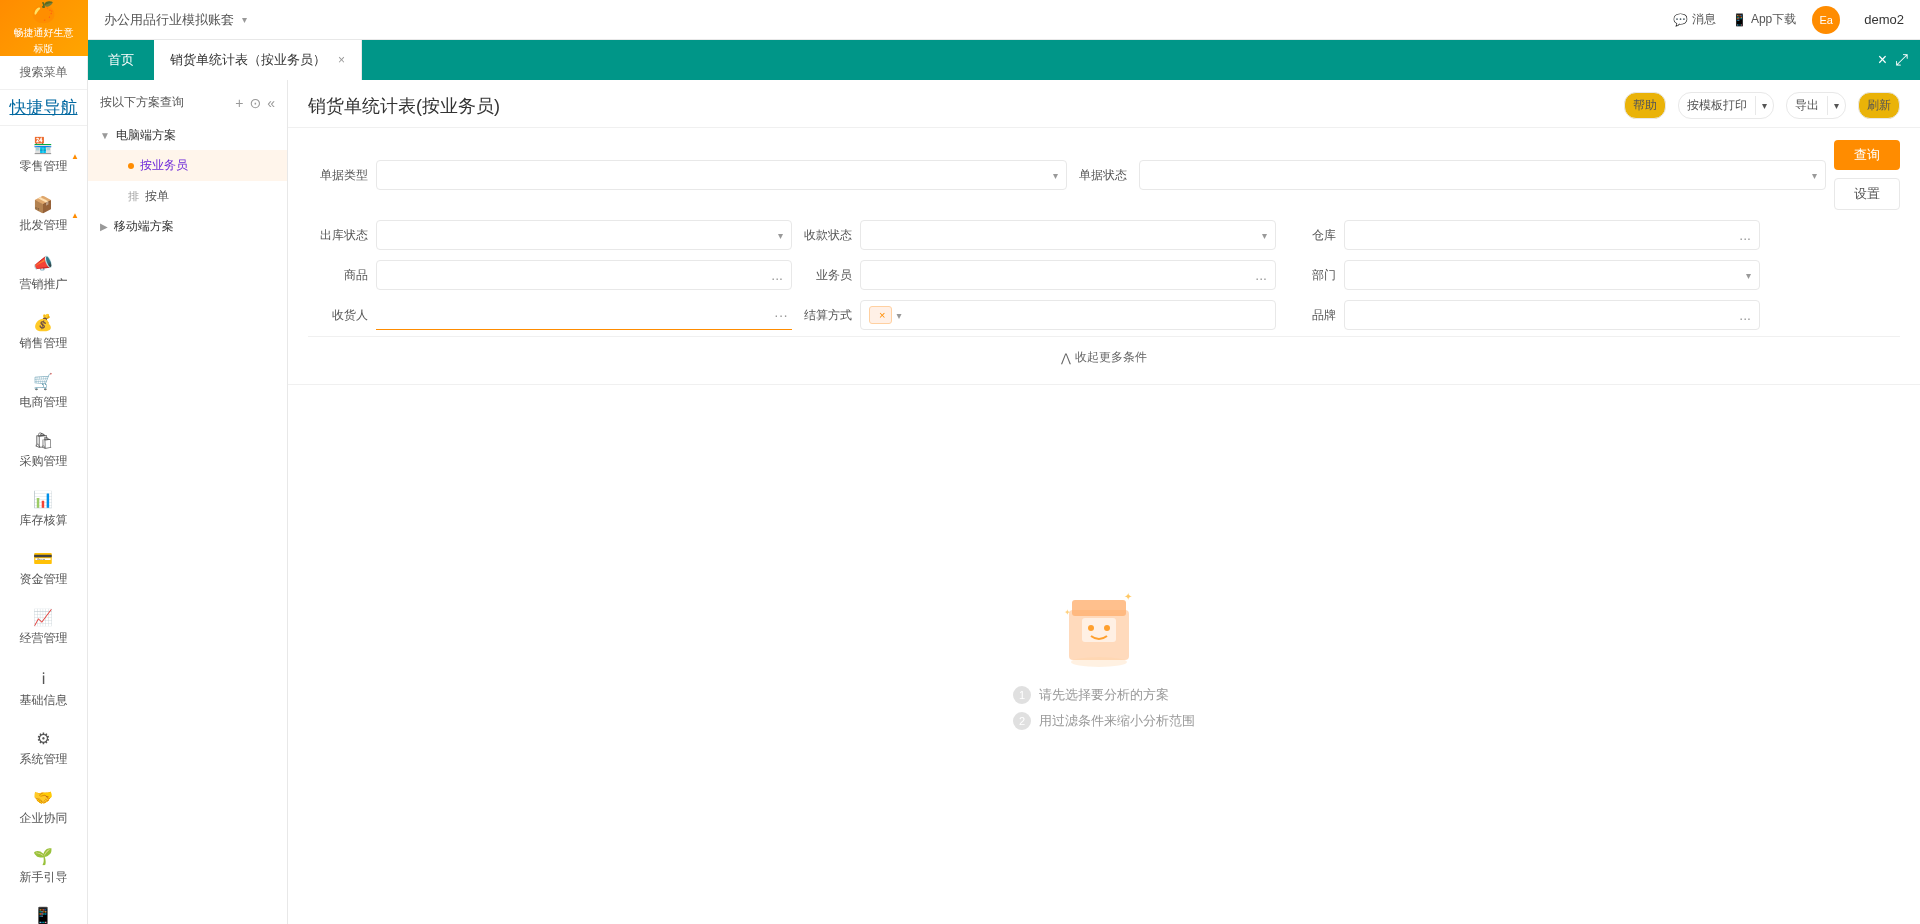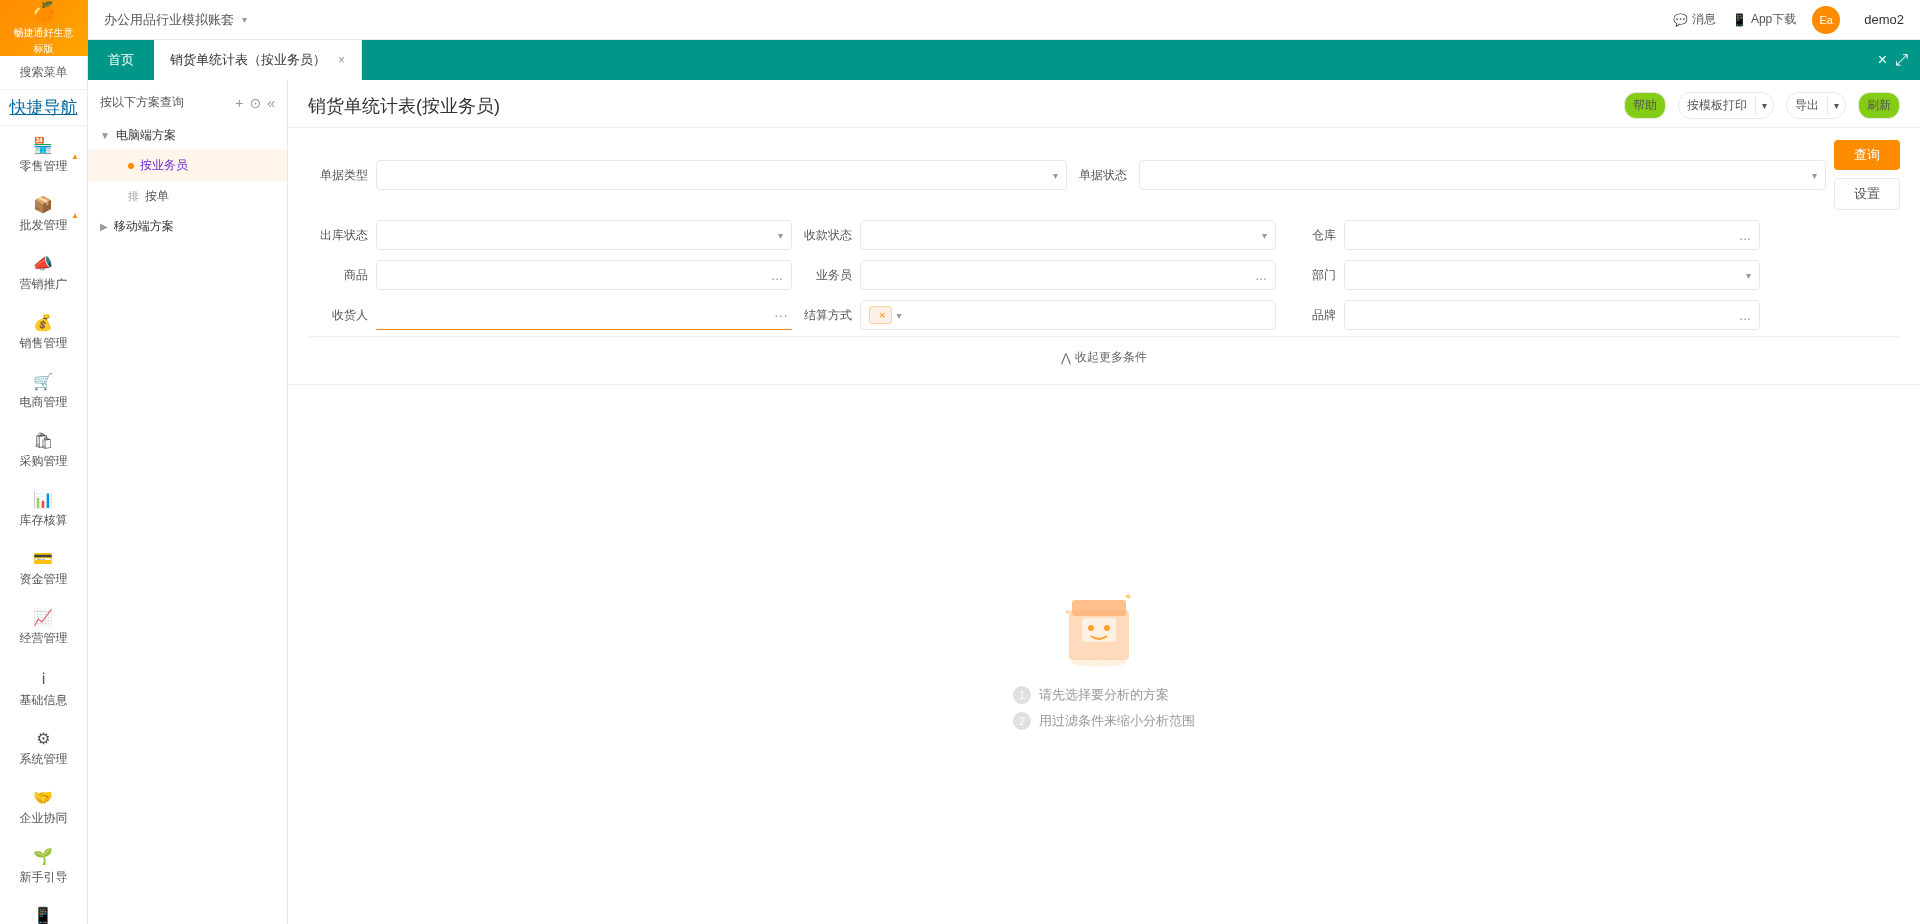--- a/index.html
+++ b/index.html
@@ -61,21 +61,21 @@
     .tree-item.sub-item { padding-left: 40px; }
     .tree-item.sub-item .sub-icon { color: #999; font-size: 11px; }
 
     
     .right-panel { flex: 1; display: flex; flex-direction: column; overflow: hidden; padding: 0; }
 
     
     .page-header { background: #fff; padding: 12px 20px 8px; display: flex; align-items: center; justify-content: space-between; border-bottom: 1px solid #f0f0f0; }
     .page-title { font-size: 18px; color: #333; font-weight: 500; }
     .page-actions { display: flex; align-items: center; gap: 12px; }
-    .page-actions .action-btn { display: flex; align-items: center; gap: 4px; color: #555; font-size: 12px; cursor: pointer; padding: 4px 8px; border: 1px solid #e8e8e8; border-radius: 12px; background: #84cc16; }
+    .page-actions .action-btn { display: flex; align-items: center; gap: 4px; color: #555; font-size: 12px; cursor: pointer; padding: 4px 8px; border: 1px solid #e8e8e8; border-radius: 12px; background: #eab308; }
     .page-actions .export-group { display: flex; align-items: center; border: 1px solid #e8e8e8; border-radius: 13px; overflow: hidden; }
     .page-actions .export-group .exp-main { padding: 4px 8px; color: #555; font-size: 12px; cursor: pointer; display: flex; align-items: center; gap: 4px; }
     .page-actions .export-group .exp-arrow { padding: 4px 6px; border-left: 1px solid #e8e8e8; color: #555; font-size: 10px; cursor: pointer; }
 
     
     .filter-area { background: #fff; padding: 12px 20px; border-bottom: 1px solid #f0f0f0; }
     .filter-label { color: #555; font-size: 12px; width: 60px; flex-shrink: 0; text-align: right; }
 
     
     .date-filter { display: flex; align-items: center; gap: 4px; }

